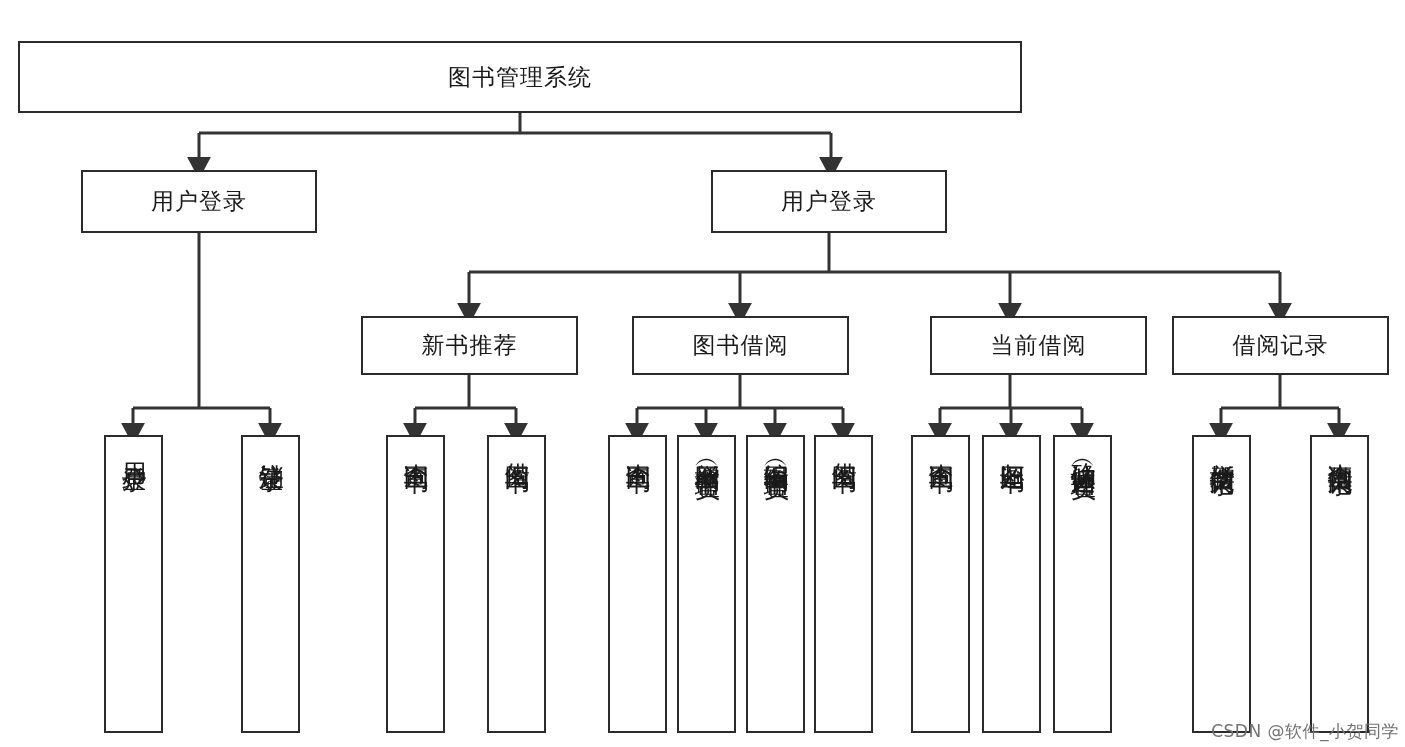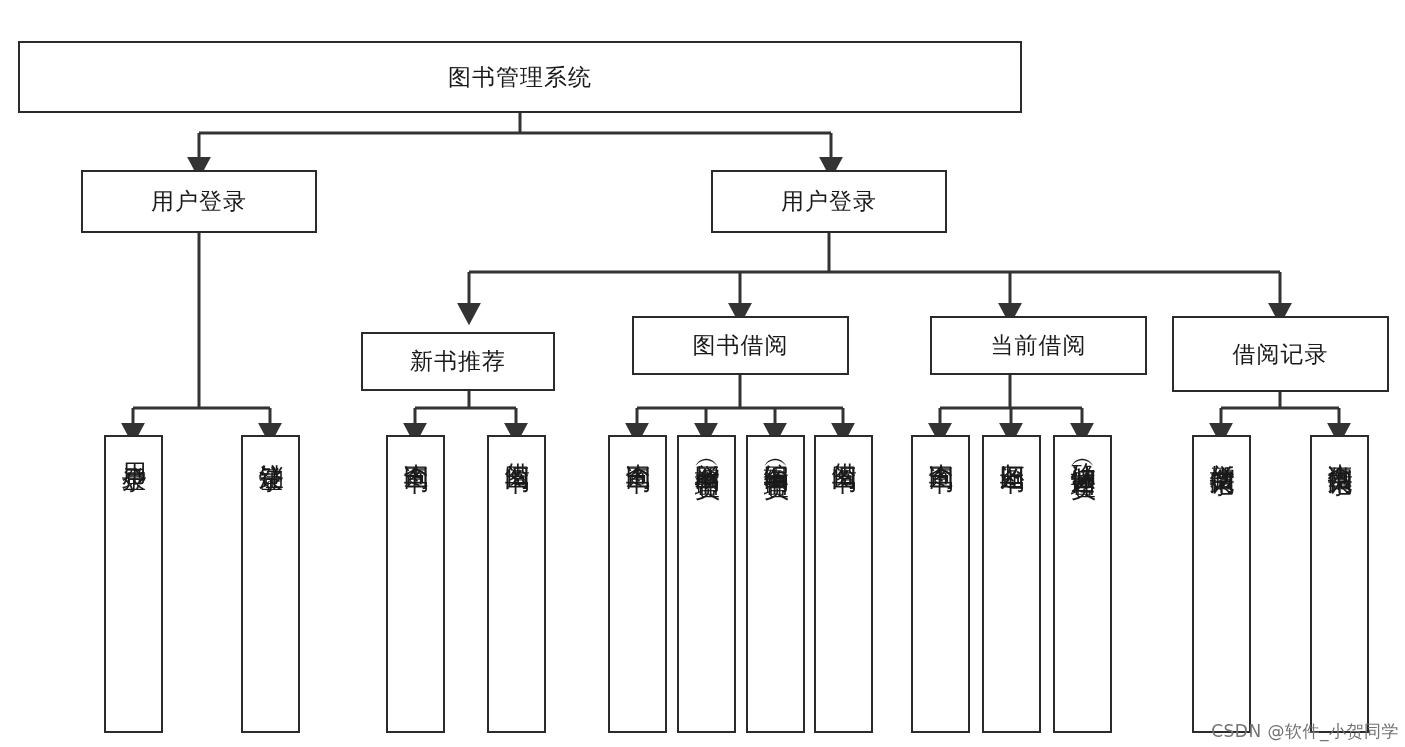--- a/index.html
+++ b/index.html
@@ -129,30 +129,30 @@
     <span class="htext">图书管理系统</span>
   </div>
 
   <div class="node horiz" id="node-l2-0" style="left: 81px; top: 170px; width: 236px; height: 63px;">
     <span class="htext">用户登录</span>
   </div>
   <div class="node horiz" id="node-l2-1" style="left: 711px; top: 170px; width: 236px; height: 63px;">
     <span class="htext">用户登录</span>
   </div>
 
-  <div class="node horiz" id="node-l3-0" style="left: 361px; top: 316px; width: 194px; height: 59px; margin-top: 16px;">
+  <div class="node horiz" id="node-l3-0" style="left: 361px; top: 316px; width: 217px; height: 59px;">
     <span class="htext">新书推荐</span>
   </div>
   <div class="node horiz" id="node-l3-1" style="left: 632px; top: 316px; width: 217px; height: 59px;">
     <span class="htext">图书借阅</span>
   </div>
   <div class="node horiz" id="node-l3-2" style="left: 902px; top: 316px; width: 217px; height: 59px; margin-left: 28px;">
     <span class="htext">当前借阅</span>
   </div>
-  <div class="node horiz" id="node-l3-3" style="left: 1172px; top: 316px; width: 217px; height: 76px;">
+  <div class="node horiz" id="node-l3-3" style="left: 1172px; top: 316px; width: 217px; height: 59px;">
     <span class="htext">借阅记录</span>
   </div>
 
   <div class="node leaf" id="node-leaf-0" style="left: 104px; top: 435px; width: 59px; height: 298px;">
     <span class="vtext">用户登录</span>
   </div>
   <div class="node leaf" id="node-leaf-1" style="left: 241px; top: 435px; width: 59px; height: 298px;">
     <span class="vtext">注销登录</span>
   </div>
   <div class="node leaf" id="node-leaf-2" style="left: 386px; top: 435px; width: 59px; height: 298px;">

